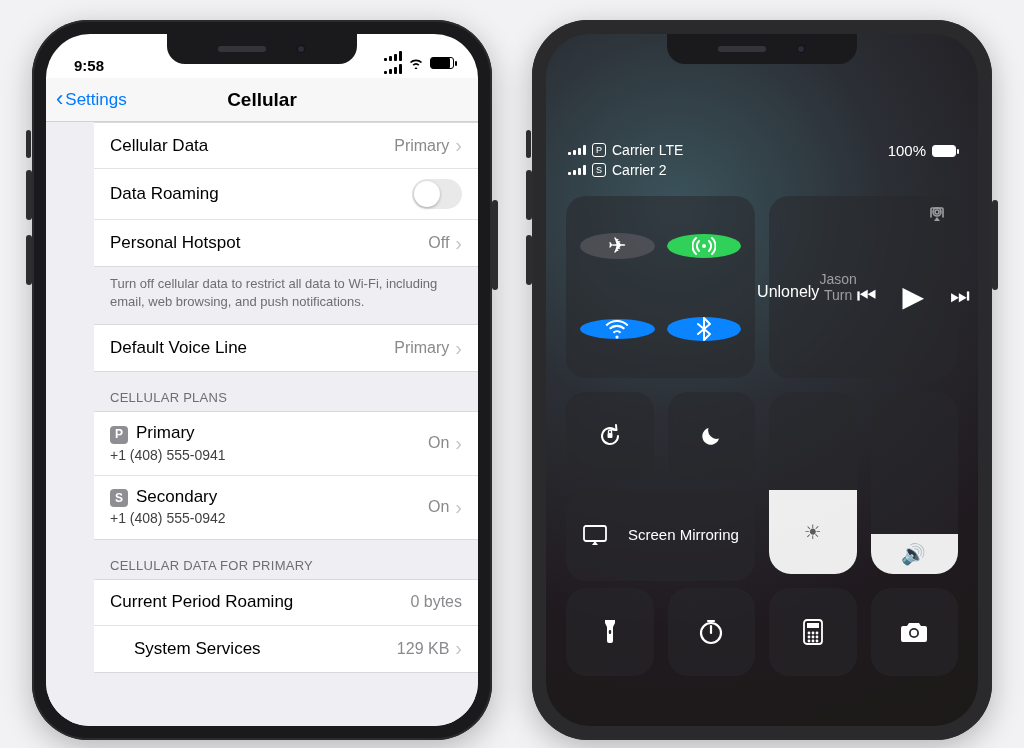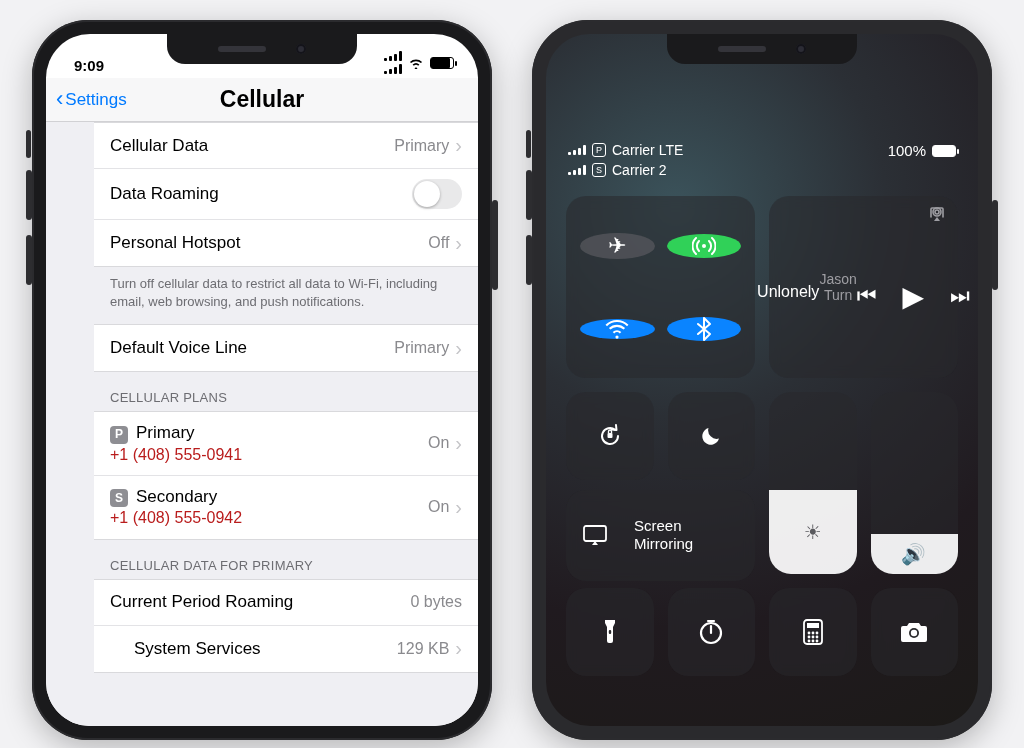--- a/index.html
+++ b/index.html
@@ -87,35 +87,35 @@
     border-bottom: 1px solid #d1d1d4;
     display:flex; align-items:center; justify-content:center;
     position:relative;
     background:#f7f7f8;
   }
   .navbar .back {
     position:absolute; left:10px;
     color:#007aff; font-size:17px;
     display:flex; align-items:center; gap:2px;
   }
-  .navbar .title { font-weight:600; font-size:23px; }
+  .navbar .title { font-weight:600; font-size:19px; }
   .chev-left { font-size:22px; line-height:0; display:inline-block; transform:translateY(-1px); }
   .list { background:#efeff3; height:calc(100% - 88px); overflow:hidden;padding-left:48px;}
   .group { background:#fff; border-top:1px solid #d9d9dc; border-bottom:1px solid #d9d9dc;}
   .row {
     min-height:46px; padding:10px 16px;
     display:flex; align-items:center; justify-content:space-between;
     border-bottom:1px solid #e3e3e6;
     font-size:17px;
   }
   .row:last-child{border-bottom:none;}
   .row .val { color:#8a8a8e; font-size:16px; display:flex; align-items:center; gap:6px;}
   .row.tall { min-height:58px;gap:28px; }
   .row .multi { line-height:1.25; }
-  .row .sub { font-size:16px; color:#b91c1c; }
+  .row .sub { font-size:14px; color:#404040; }
   .row .indent { padding-left:24px; }
   .chev { color:#c5c5c8; font-size:20px; }
   .footer-note {
     padding:8px 16px 14px; font-size:13px; color:#6d6d72; line-height:1.35;
   }
   .header-note {
     padding:18px 16px 6px; font-size:13px; color:#6d6d72; text-transform:uppercase; letter-spacing:.02em;
   }
   .switch {
     width:50px; height:30px; border-radius:15px; background:#e9e9ea; position:relative;
@@ -176,21 +176,21 @@
     flex-direction:row; padding:14px 8px; text-align:center;
   }
   .media .airplay { position:absolute; top:10px; right:12px; font-size:13px; color:#9e9ea3;}
   .media .song { font-size:16px; color:#fff; margin-top:10px;}
   .media .artist { font-size:14px; color:#9e9ea3;}
   .media .controls { margin-top:18px; display:flex; gap:26px; font-size:22px; color:#fff; align-items:center;}
   
   .small { aspect-ratio:1/1; }
   .wide {
     grid-column:1 / span 2; aspect-ratio:2.08/1;
-    justify-content:flex-start; padding:0 16px; gap:26px; font-size:15px;
+    justify-content:flex-start; padding:0 16px; gap:20px; font-size:15px;
   }
   .wide .lbl { line-height:1.2; }
   
   .slider {
     grid-row:3 / span 2; border-radius:22px;
     display:flex; flex-direction:column; justify-content:flex-end;
     overflow:hidden; color:#666;
     background:rgba(40,40,44,.55);
   }
   .slider .fill {
@@ -219,21 +219,21 @@
     <div class="side-btn btn-vol1"></div>
     <div class="side-btn btn-vol2"></div>
     <div class="side-btn btn-power"></div>
     <div class="screen">
       <div class="notch">
         <span class="speaker"></span>
         <span class="cam"></span>
       </div>
 
       <div class="status-bar">
-        <span>9:09</span>
+        <span>9:58</span>
         <div class="status-right">
           <span class="sig-dual">
             <span class="sig">
                 <i></i>
                 <i></i>
                 <i></i>
                 <i></i>
               </span>
             <span class="sig">
                 <i></i>

